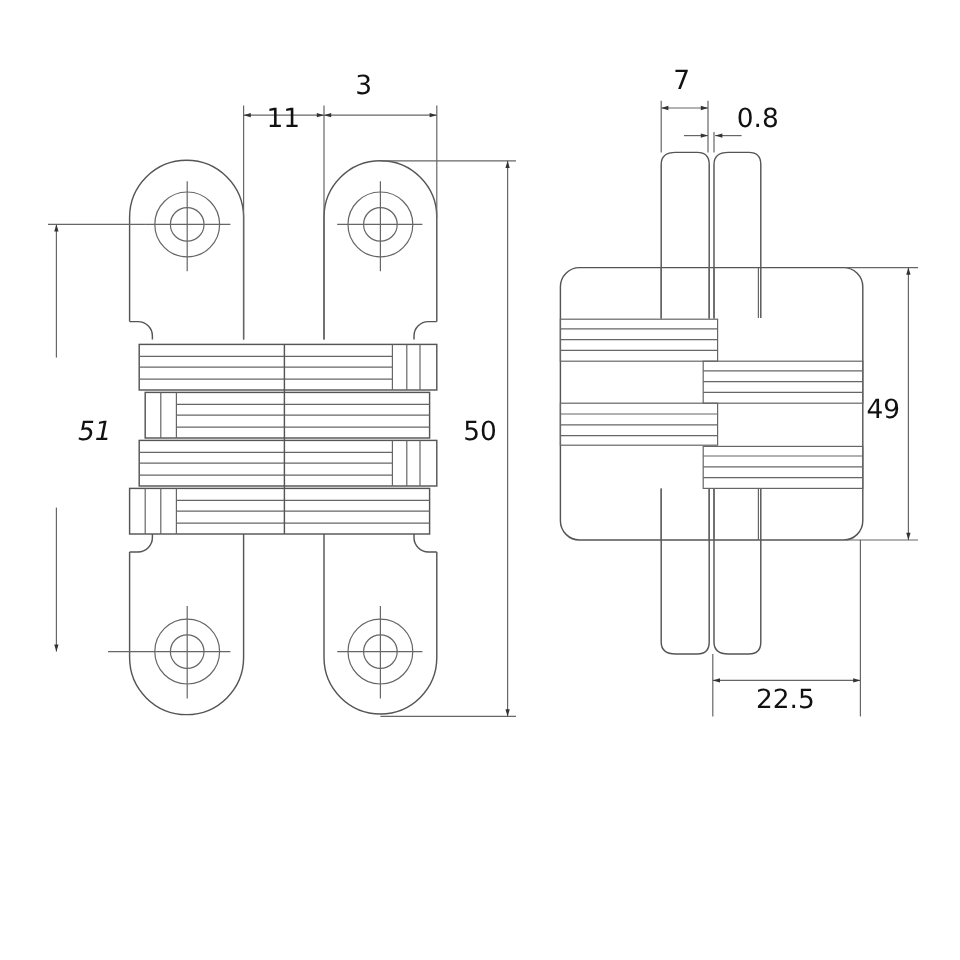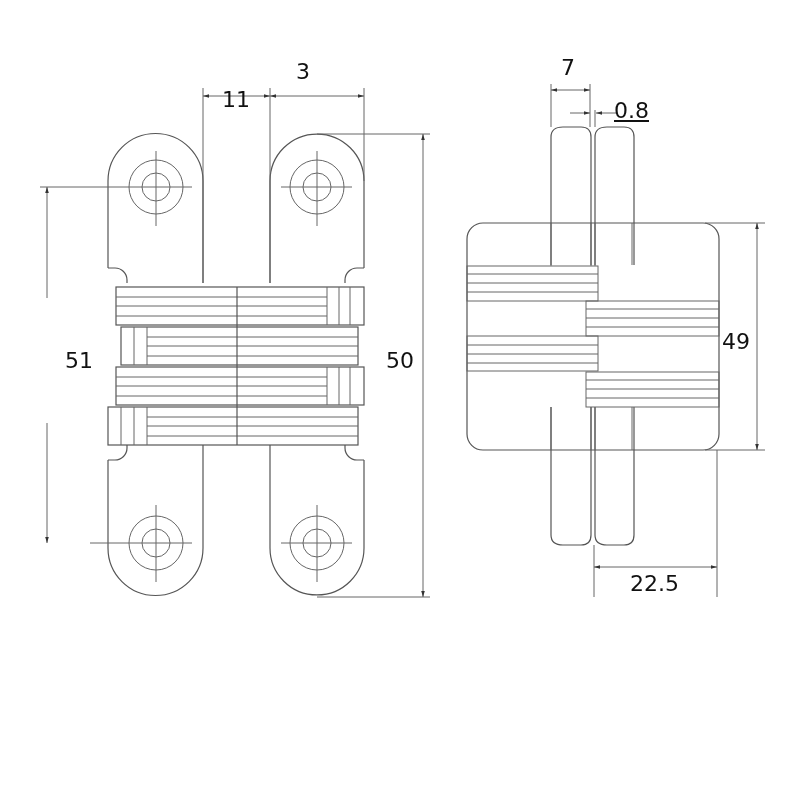--- a/index.html
+++ b/index.html
@@ -159,18 +159,18 @@
     <line class="dim" x1="757" y1="223" x2="757" y2="450" marker-start="url(#arr)" marker-end="url(#arr)"></line>
 
     <line class="dim" x1="594" y1="545" x2="594" y2="597"></line>
     <line class="dim" x1="717" y1="450" x2="717" y2="597"></line>
     <line class="dim" x1="594" y1="567" x2="717" y2="567" marker-start="url(#arr)" marker-end="url(#arr)"></line>
   </g>
 </svg>
 
 <div class="label" style="left:222px; top:61px;margin-top:28px;">11</div>
 <div class="label" style="left:296px; top:61px;">3</div>
-<div class="label" style="left:65px; top:350px;">51</div>
+<div class="label" style="left:65px; top:350px;font-style:italic;">51</div>
 <div class="label" style="left:386px; top:350px;">50</div>
 <div class="label" style="left:561px; top:57px;">7</div>
-<div class="label" style="left:614px; top:100px;text-decoration:underline;">0.8</div>
+<div class="label" style="left:614px; top:89px;">0.8</div>
 <div class="label" style="left:722px; top:331px;">49</div>
 <div class="label" style="left:630px; top:573px;">22.5</div>
 
 </body></html>

